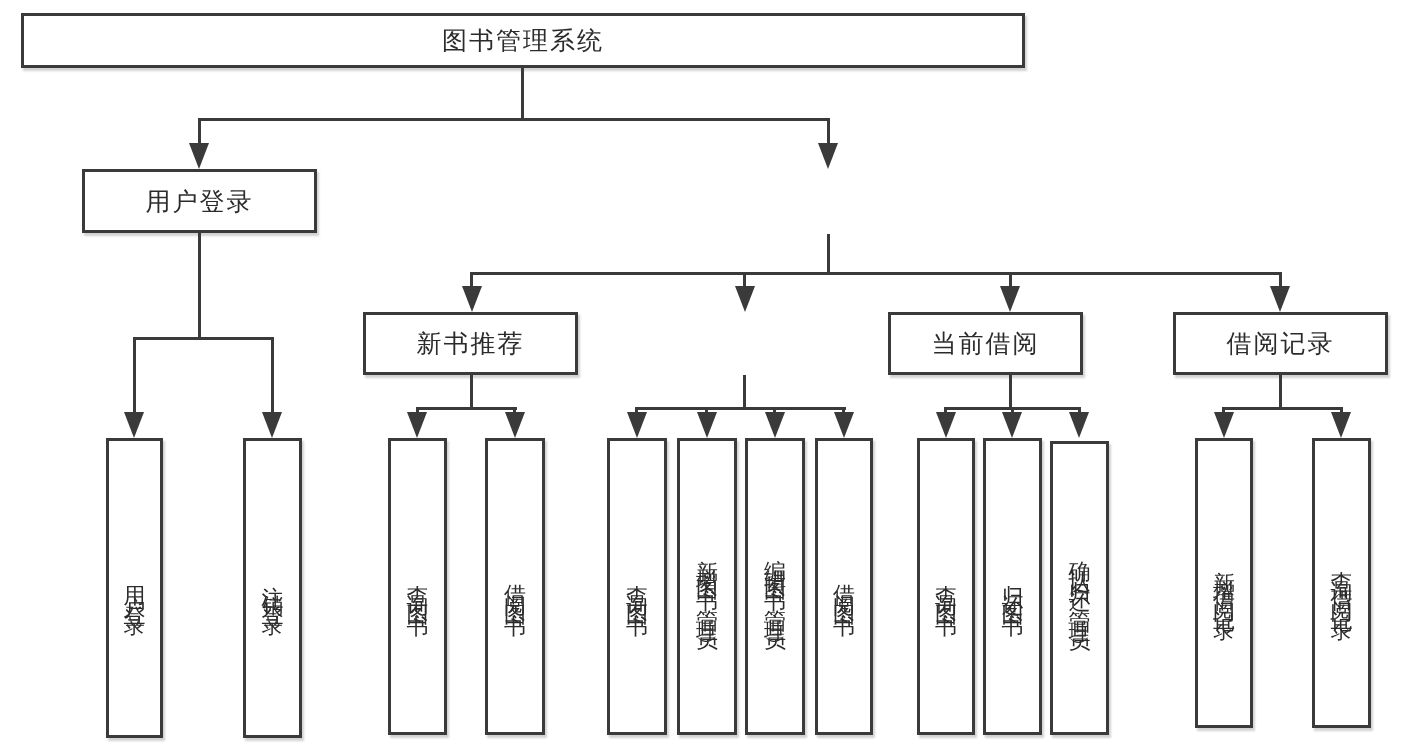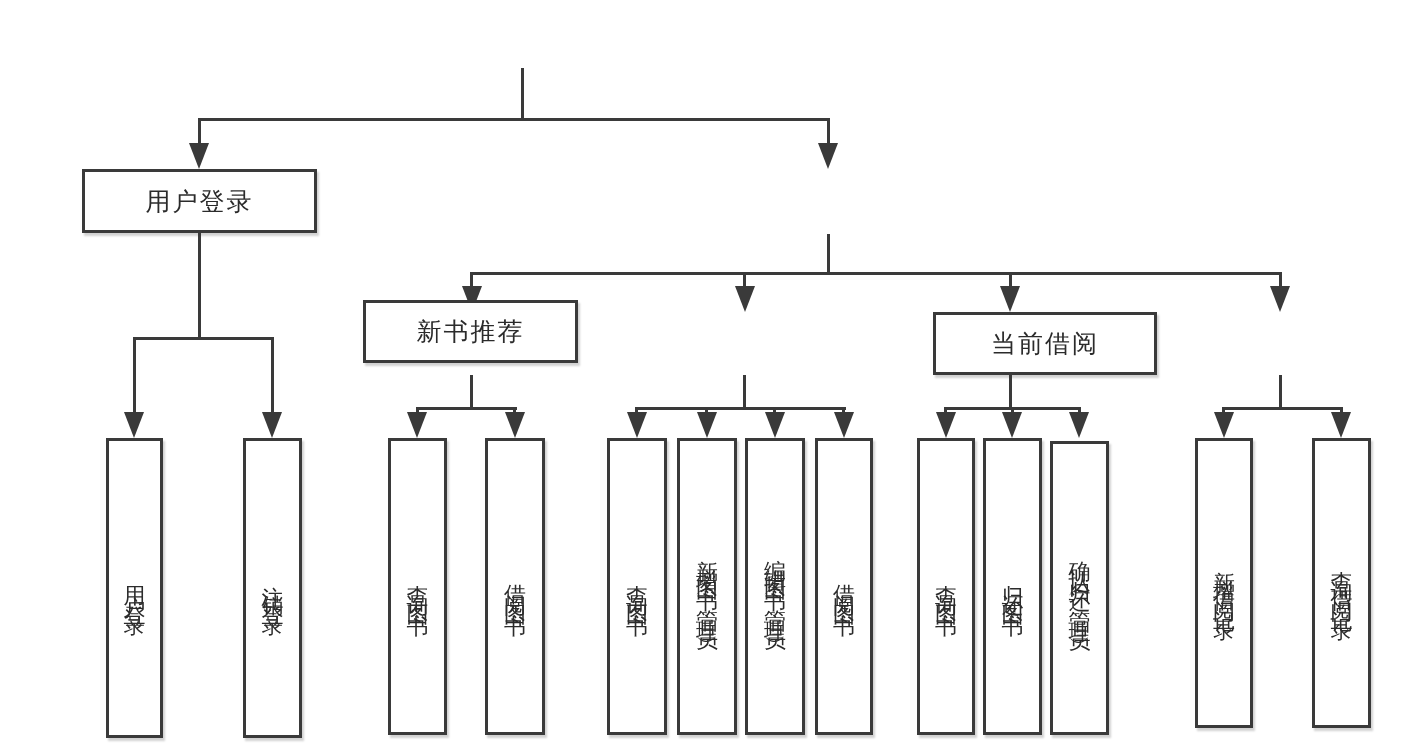--- a/index.html
+++ b/index.html
@@ -52,20 +52,23 @@
     color:var(--wm);
     letter-spacing:1px;
     white-space:nowrap;
   }
 </style>
 </head>
 <body>
 
 <div id="canvas">
 
+  <div class="box" style="left:21px;top:13px;width:1004px;height:55px">
+    <span class="hlabel">图书管理系统</span>
+  </div>
 
   <div class="vline" style="left:521px;top:68px;height:51px"></div>
   <div class="hline" style="left:198px;top:118px;width:632px"></div>
   <div class="vline" style="left:198px;top:118px;height:32px"></div>
   <div class="ahead" style="left:189px;top:143px"></div>
   <div class="vline" style="left:827px;top:118px;height:32px"></div>
   <div class="ahead" style="left:818px;top:143px"></div>
 
   <div class="box" style="left:82px;top:169px;width:235px;height:64px">
     <span class="hlabel">用户登录</span>
@@ -82,25 +85,28 @@
   <div class="hline" style="left:470px;top:272px;width:812px"></div>
   <div class="vline" style="left:470px;top:272px;height:18px"></div>
   <div class="ahead" style="left:462px;top:286px"></div>
   <div class="vline" style="left:743px;top:272px;height:18px"></div>
   <div class="ahead" style="left:735px;top:286px"></div>
   <div class="vline" style="left:1009px;top:272px;height:18px"></div>
   <div class="ahead" style="left:1000px;top:286px"></div>
   <div class="vline" style="left:1279px;top:272px;height:18px"></div>
   <div class="ahead" style="left:1270px;top:286px"></div>
 
-  <div class="box" style="left:363px;top:300px;width:215px;height:63px">
+  <div class="box" style="left:363px;top:312px;width:215px;height:63px">
     <span class="hlabel">新书推荐</span>
   </div>
-  <div class="box" style="left:933px;top:312px;width:224px;height:63px">
+  <div class="box" style="left:888px;top:312px;width:195px;height:63px">
     <span class="hlabel">当前借阅</span>
+  </div>
+  <div class="box" style="left:1173px;top:312px;width:215px;height:63px">
+    <span class="hlabel">借阅记录</span>
   </div>
 
   <div class="vline" style="left:470px;top:375px;height:34px"></div>
   <div class="vline" style="left:743px;top:375px;height:34px"></div>
   <div class="vline" style="left:1009px;top:375px;height:34px"></div>
   <div class="vline" style="left:1279px;top:375px;height:34px"></div>
 
   <div class="hline" style="left:416px;top:407px;width:101px"></div>
   <div class="hline" style="left:635px;top:407px;width:211px"></div>
   <div class="hline" style="left:944px;top:407px;width:137px"></div>

